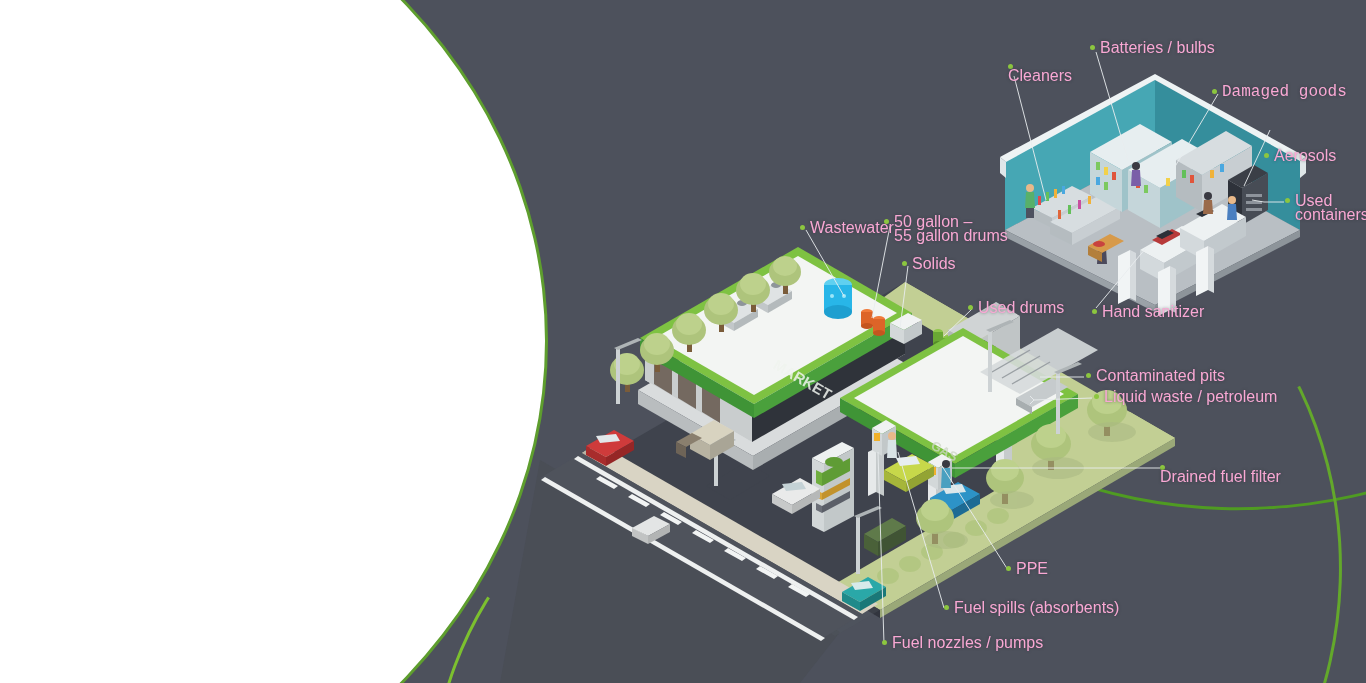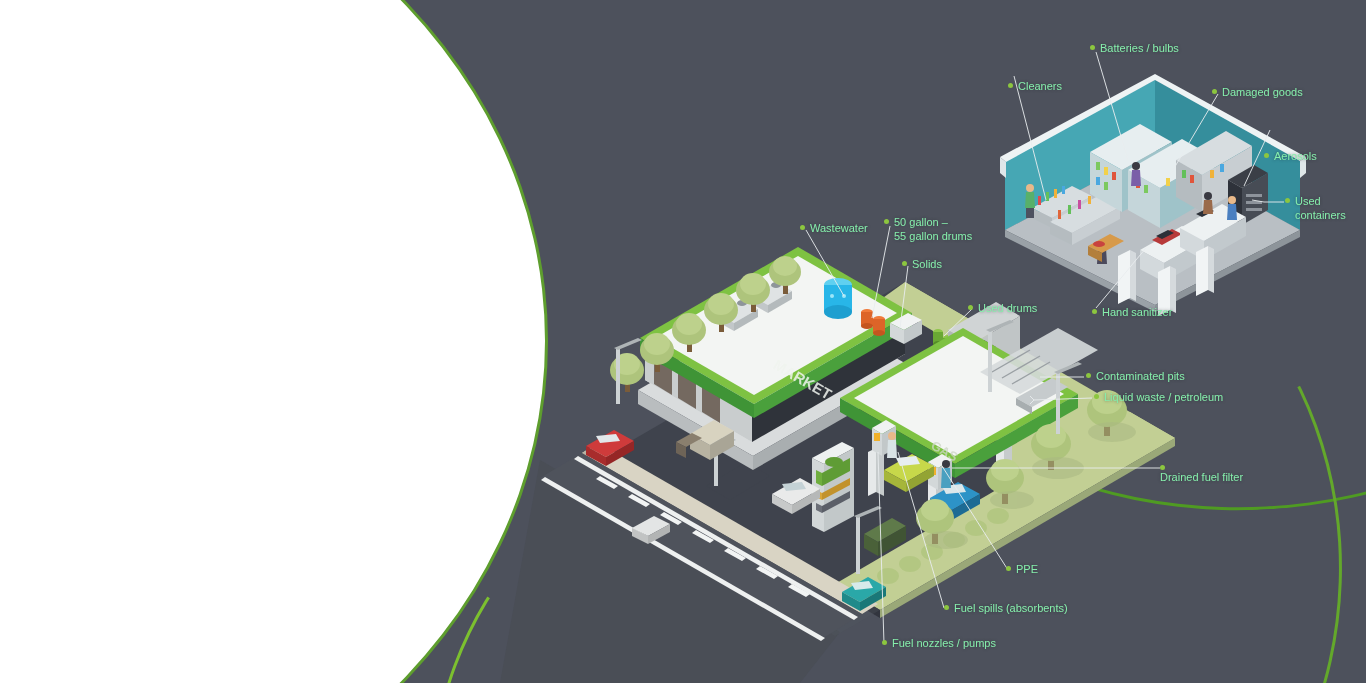--- a/index.html
+++ b/index.html
@@ -82,22 +82,22 @@
     line-height:1;
     letter-spacing:0px;
     transform:scaleX(0.80);
     transform-origin:left center;
     white-space:nowrap;
   }
 
   
   .label{
     position:absolute;z-index:30;
-    color:#86efac;
-    font-size:11px;
+    color:#f9a8d4;
+    font-size:16px;
     line-height:14px;
     white-space:nowrap;
     display:flex;align-items:flex-start;
     text-shadow:0 0 3px rgba(40,42,48,.55);
   }
   .label .dot{
     width:5px;height:5px;border-radius:50%;
     background:#8cc63f;flex:0 0 auto;
     margin:4px 5px 0 0;
   }
@@ -622,26 +622,26 @@
 
     </g>
   </svg>
   </div>
 
   <div class="label" style="left:1090px;top:41px;">
     <span class="dot"></span>
     <span class="txt">Batteries / bulbs</span>
   </div>
 
-  <div class="label" style="left:1008px;top:79px;">
+  <div class="label" style="left:1008px;top:60px;flex-direction:column;">
     <span class="dot"></span>
     <span class="txt">Cleaners</span>
   </div>
 
-  <div class="label" style="left:1212px;top:85px;">
+  <div class="label" style="left:1212px;top:85px;font-family:Liberation Mono, monospace;">
     <span class="dot"></span>
     <span class="txt">Damaged goods</span>
   </div>
 
   <div class="label" style="left:1264px;top:122px;margin-top:27px;">
     <span class="dot"></span>
     <span class="txt">Aerosols</span>
   </div>
 
   <div class="label two" style="left:1285px;top:194px;">

